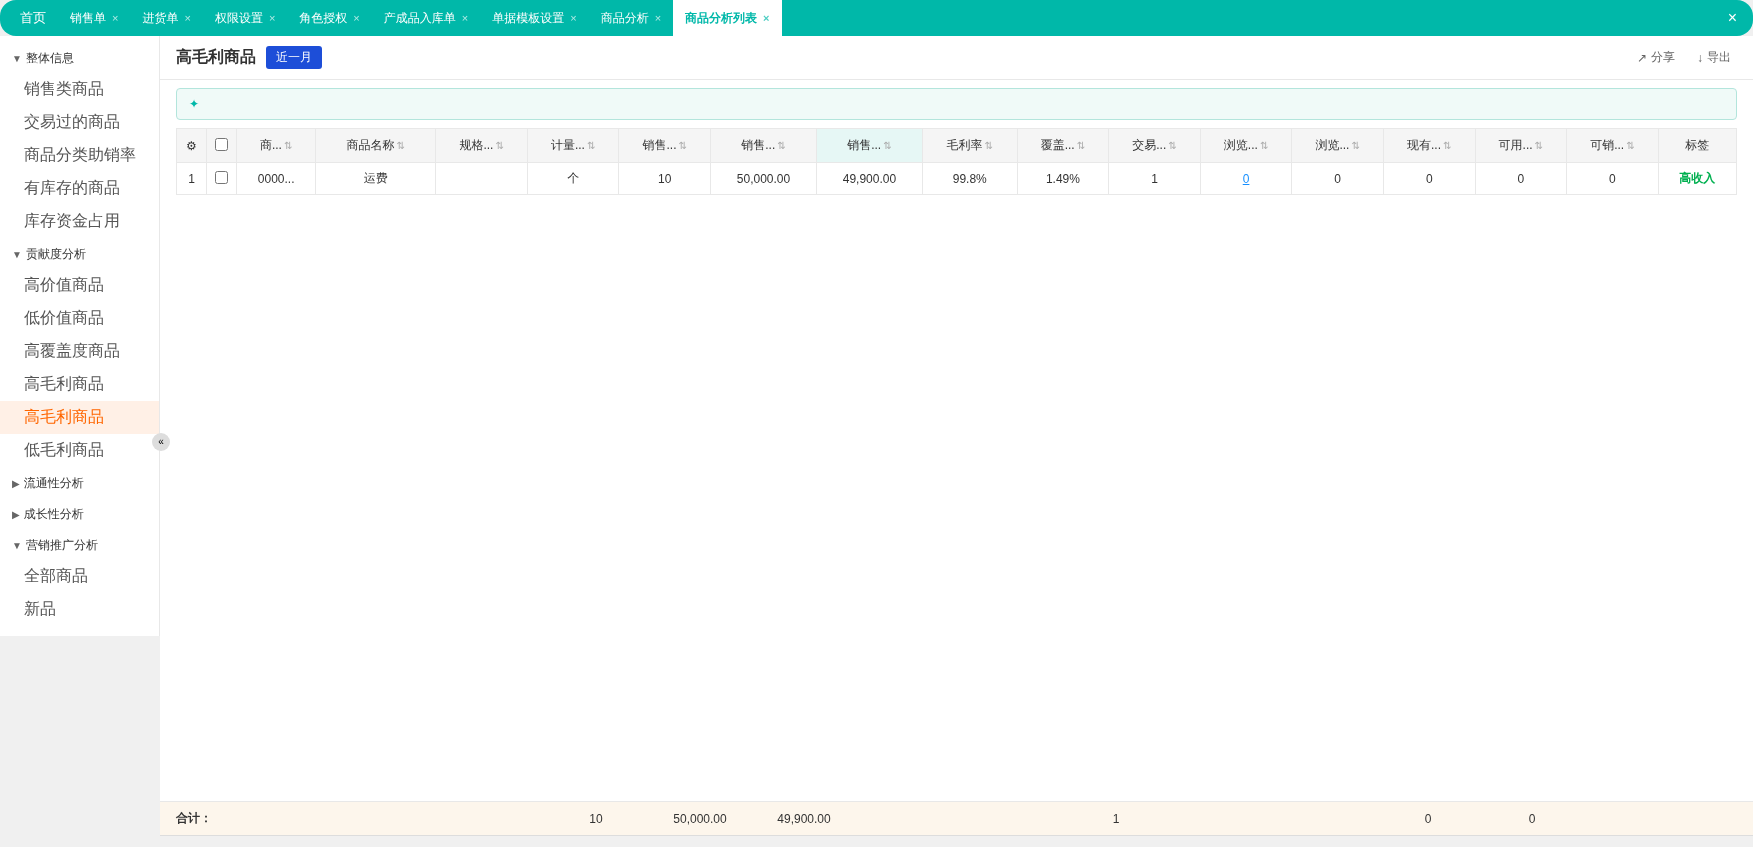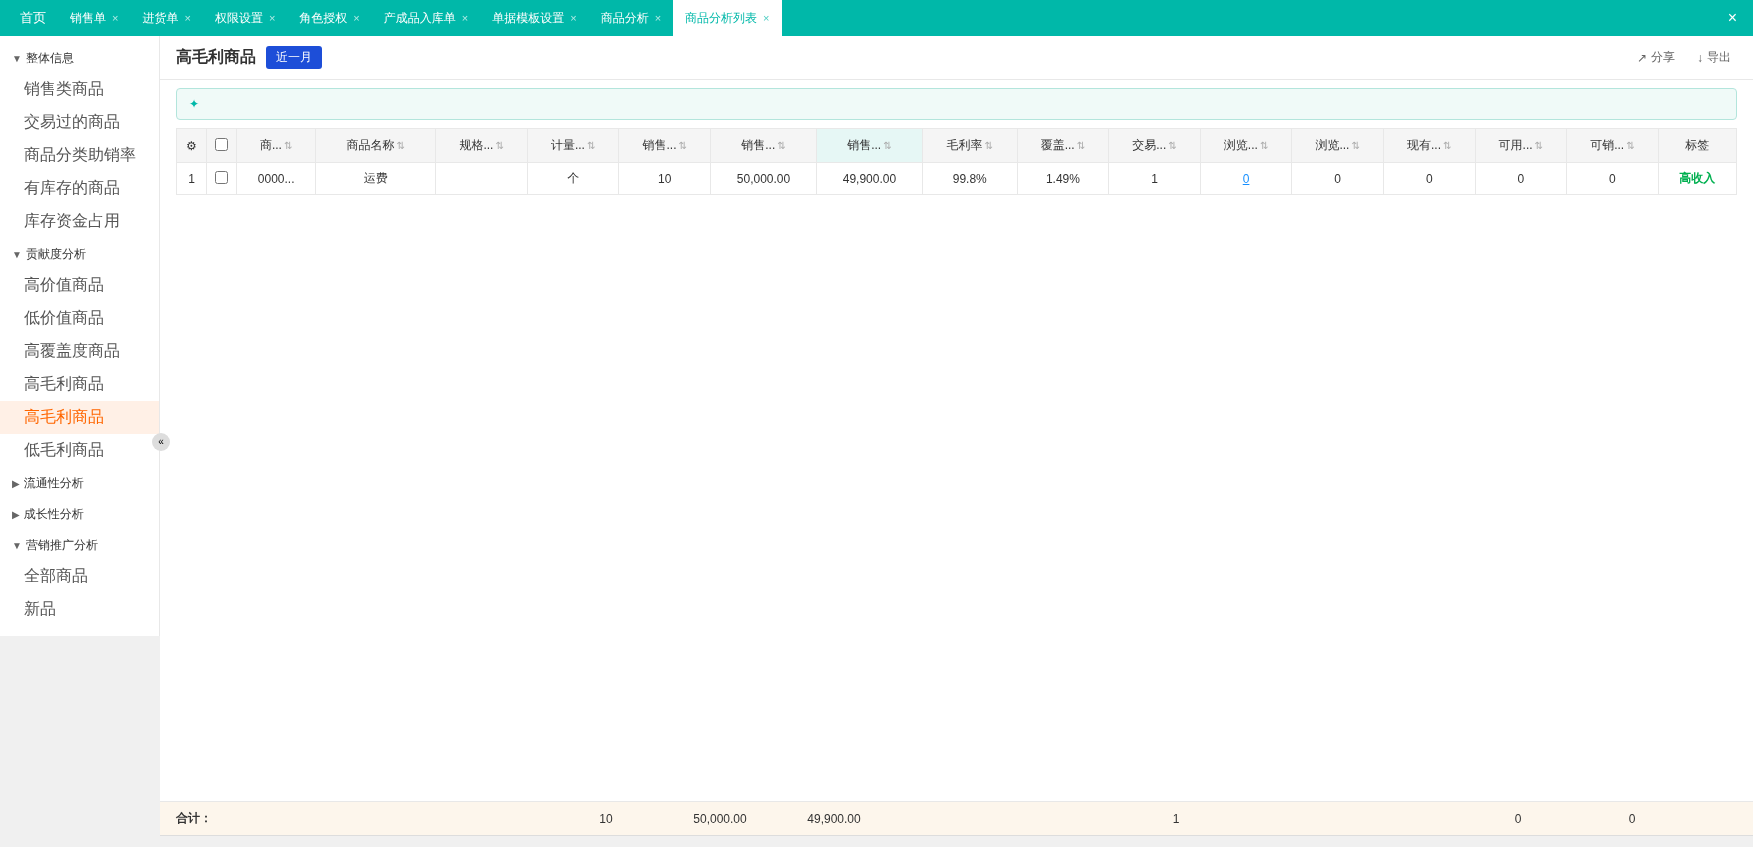--- a/index.html
+++ b/index.html
@@ -7,35 +7,36 @@
 
     
     .top-nav {
       display: flex;
       align-items: center;
       background: #00b8a9;
       height: 36px;
       padding: 0 8px;
       color: white;
       position: relative;
+      border-radius: 16px;
     }
     .top-nav .nav-item {
       display: flex;
       align-items: center;
       padding: 0 12px;
       height: 36px;
       cursor: pointer;
       white-space: nowrap;
       font-size: 13px;
       color: white;
     }
     .top-nav .nav-item.active {
       background: white;
       color: #00b8a9;
-      font-weight: normal;
+      font-weight: bold;
     }
     .top-nav .nav-item .close-btn {
       margin-left: 6px;
       font-size: 11px;
       opacity: 0.7;
       cursor: pointer;
     }
     .top-nav .close-window {
       margin-left: auto;
       color: white;
@@ -214,21 +215,21 @@
 
     
     .table-footer {
       border-top: 1px solid #e8e8e8;
       padding: 8px 16px;
       display: flex;
       align-items: center;
       background: #fdf6ec;
       font-size: 12px;
       color: #333;
-      gap: 34px;
+      gap: 24px;
     }
     .footer-label { font-weight: bold; }
     .footer-cell {
       min-width: 80px;
       text-align: center;
     }
 
     
     .scrollbar-area {
       height: 12px;

